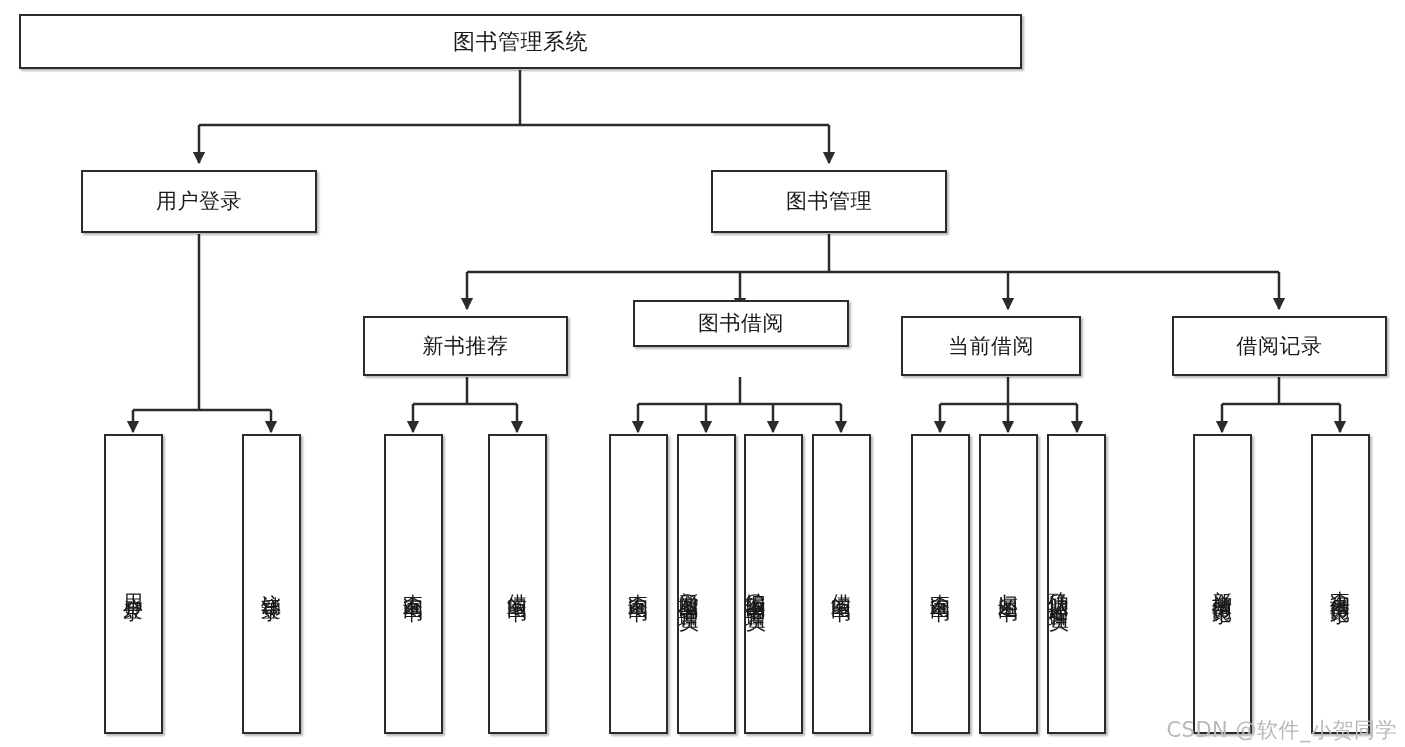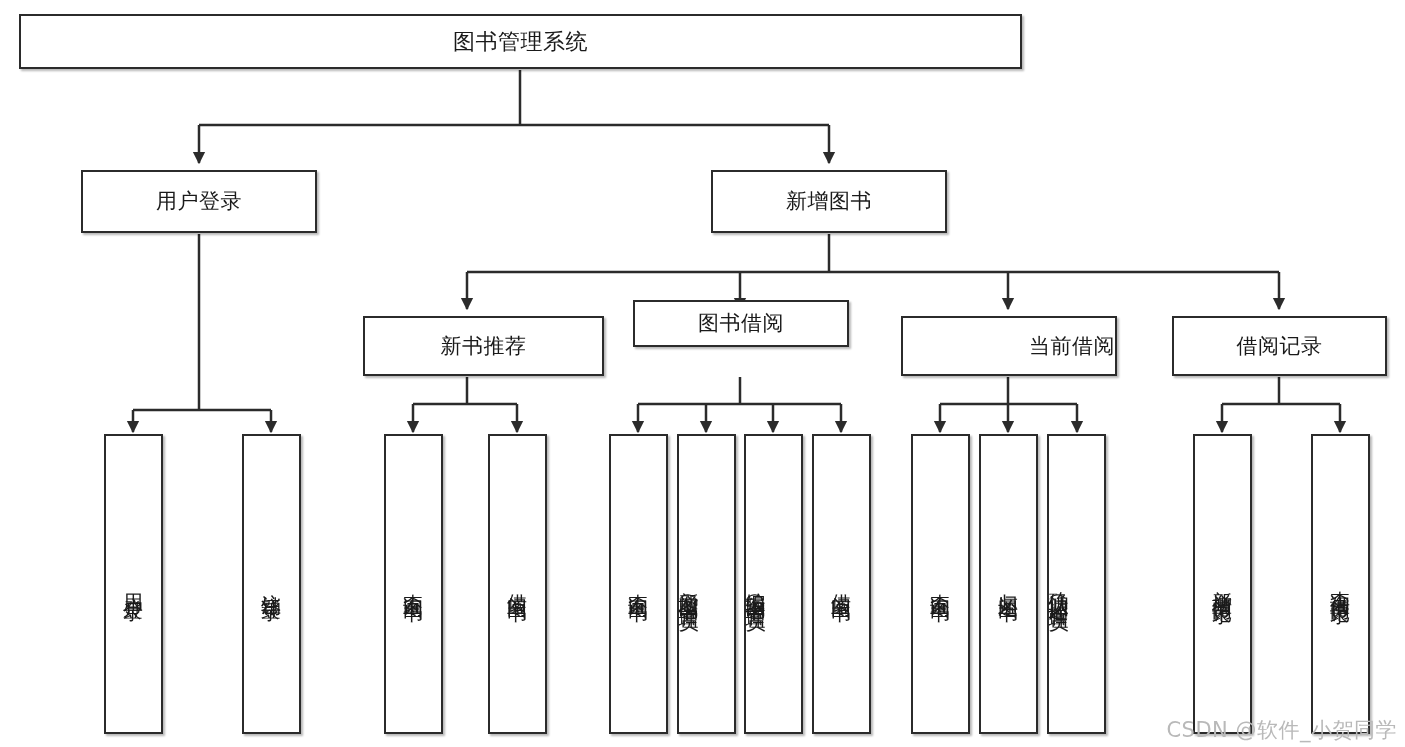--- a/index.html
+++ b/index.html
@@ -123,30 +123,30 @@
   </svg>
 
   <div class="node root" style="left:19px; top:14px; width:1003px; height:55px;">
     <span class="lbl">图书管理系统</span>
   </div>
 
   <div class="node" style="left:81px; top:170px; width:236px; height:63px;">
     <span class="lbl">用户登录</span>
   </div>
   <div class="node" style="left:711px; top:170px; width:236px; height:63px;">
-    <span class="lbl">新增图书</span>
+    <span class="lbl">图书管理</span>
   </div>
 
-  <div class="node" style="left:363px; top:316px; width:241px; height:60px;">
+  <div class="node" style="left:363px; top:316px; width:205px; height:60px;">
     <span class="lbl">新书推荐</span>
   </div>
   <div class="node" style="left:633px; top:300px; width:216px; height:47px;">
     <span class="lbl">图书借阅</span>
   </div>
-  <div class="node" style="left:901px; top:316px; width:216px; height:60px;justify-content:flex-end;">
+  <div class="node" style="left:901px; top:316px; width:180px; height:60px;">
     <span class="lbl">当前借阅</span>
   </div>
   <div class="node" style="left:1172px; top:316px; width:215px; height:60px;align-items:center;">
     <span class="lbl">借阅记录</span>
   </div>
 
   <div class="node leaf centered" style="left:104px; top:434px; width:59px; height:300px;">
     <span class="lbl">用户登录</span>
   </div>
   <div class="node leaf centered" style="left:242px; top:434px; width:59px; height:300px;">

